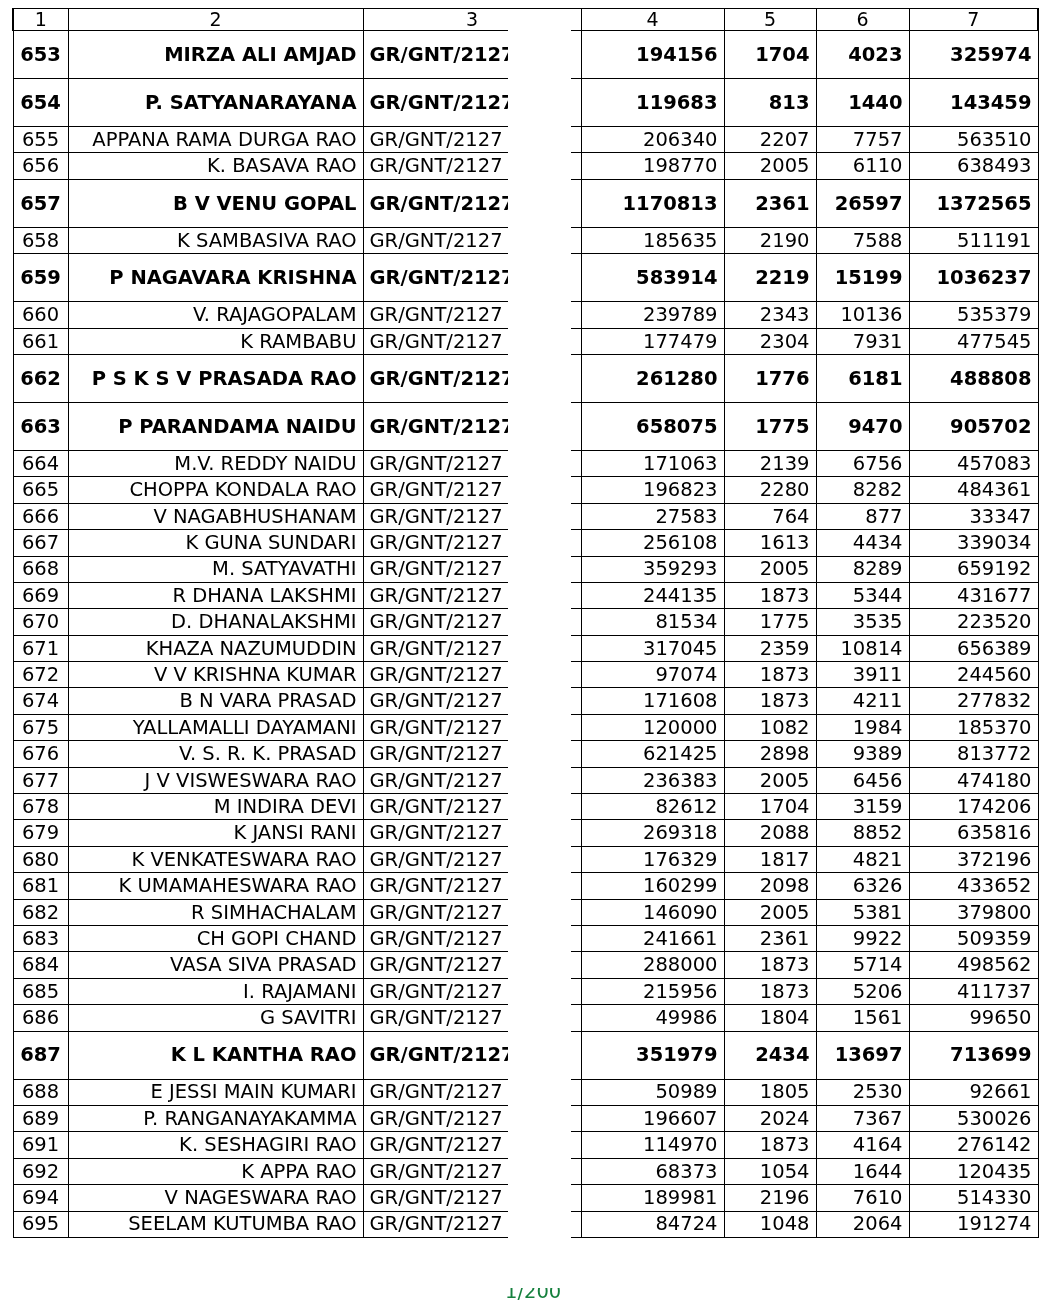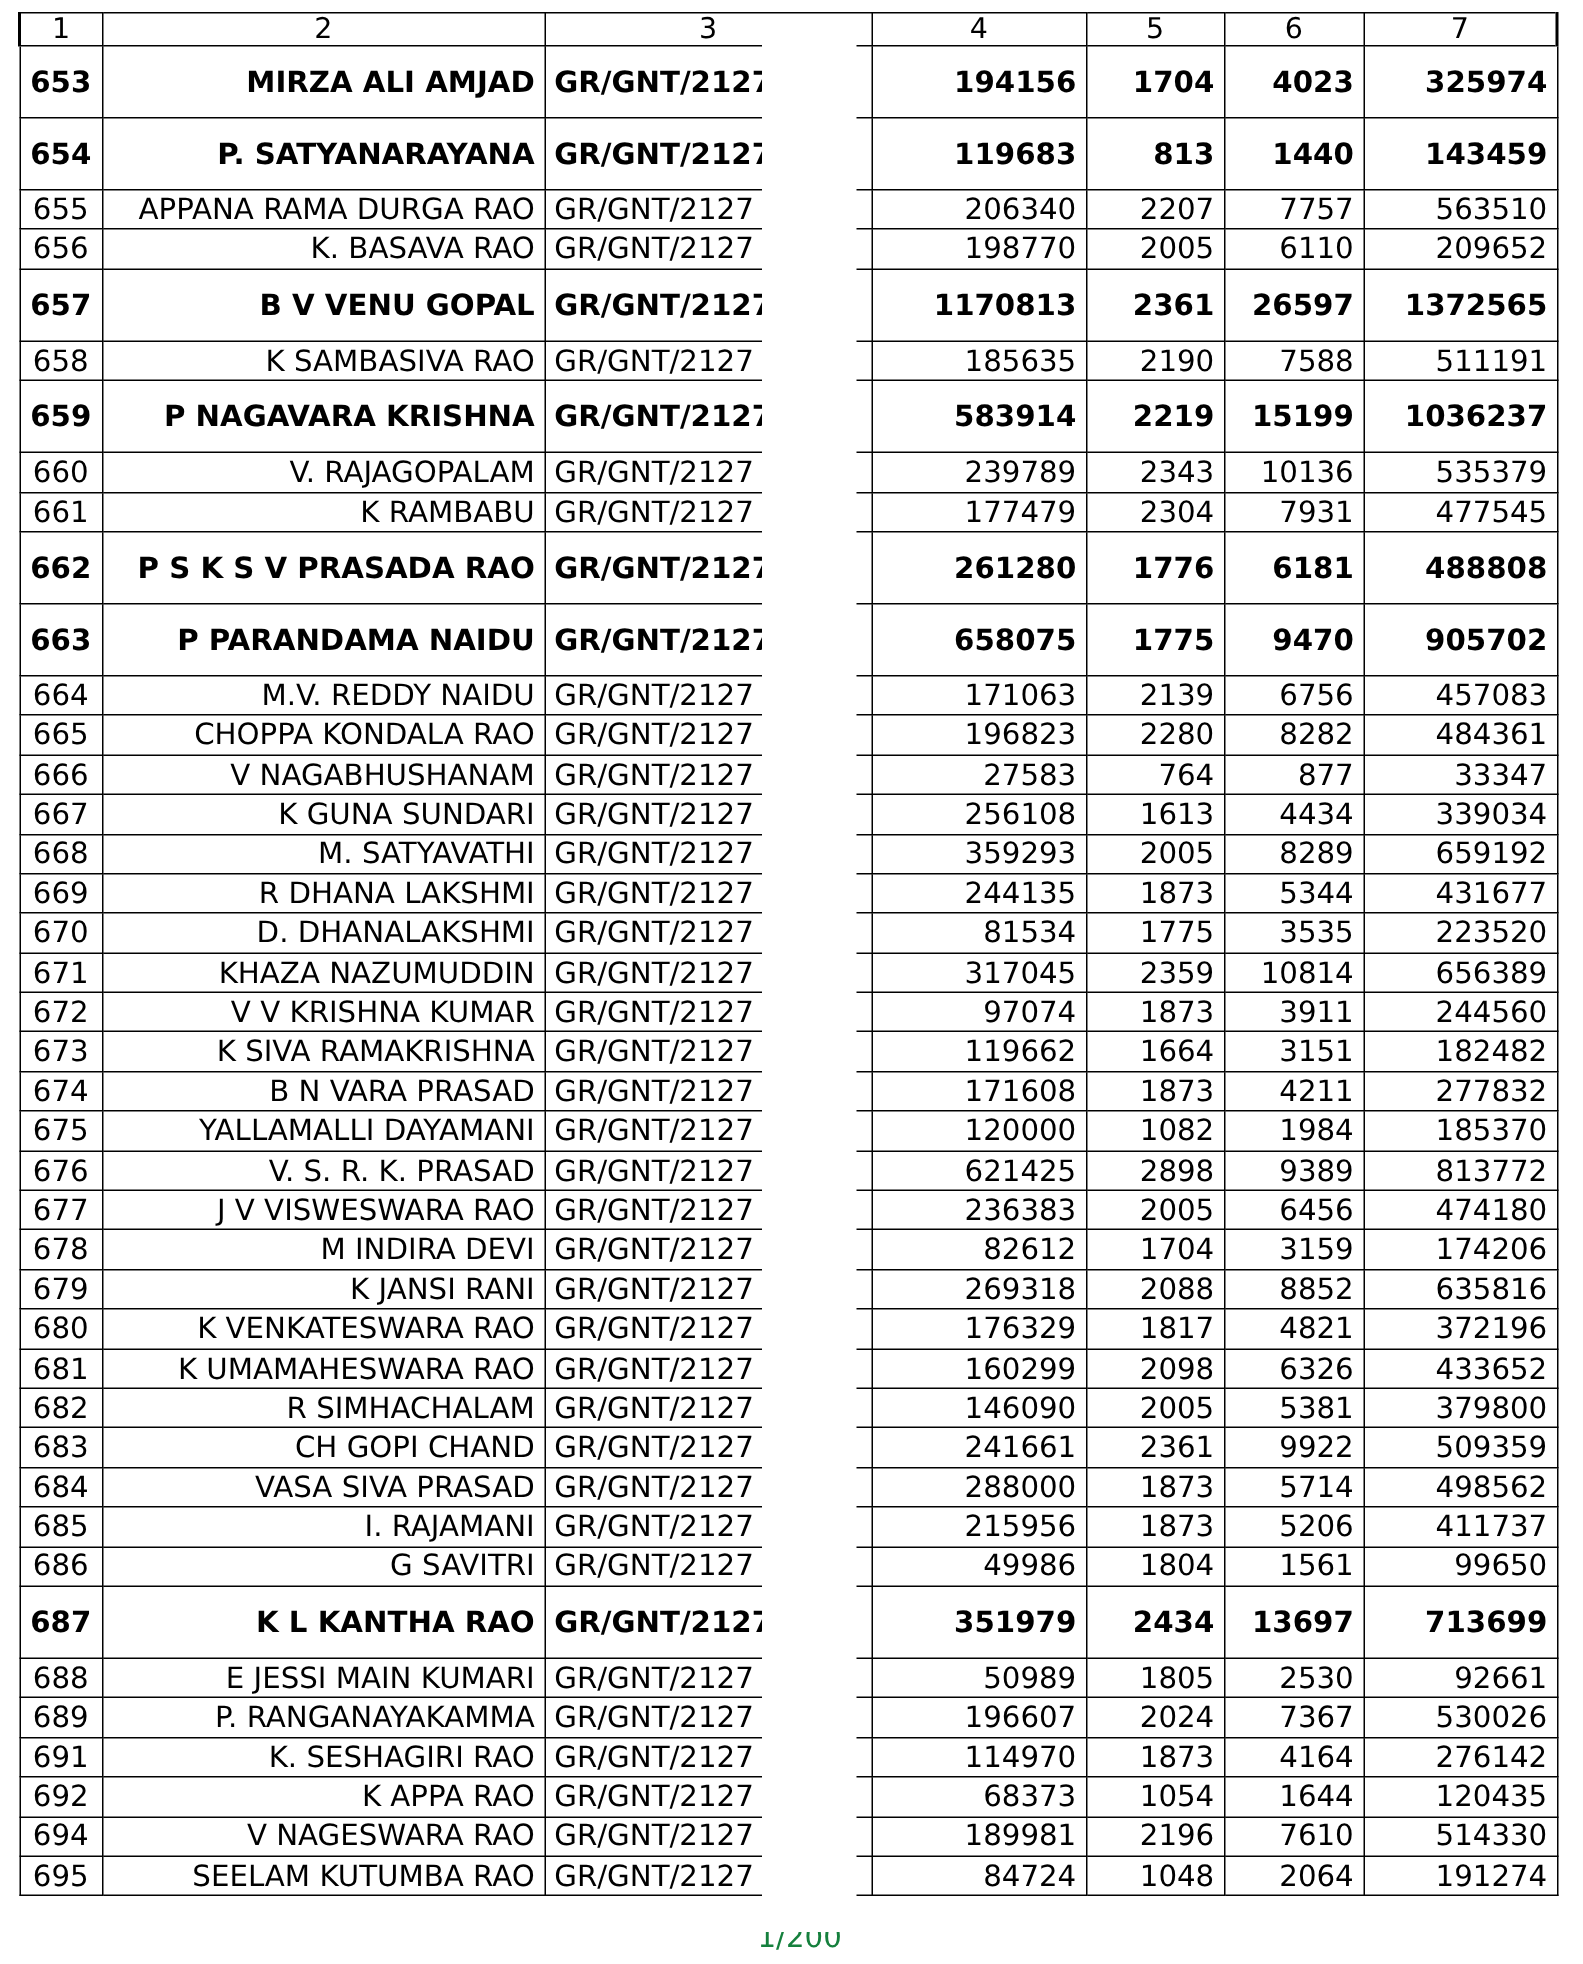--- a/index.html
+++ b/index.html
@@ -140,21 +140,21 @@
           <td class="c6">7757</td>
           <td class="c7">563510</td>
         </tr>
         <tr class="r-short">
           <td class="c1">656</td>
           <td class="c2">K. BASAVA RAO</td>
           <td class="c3">GR/GNT/2127</td>
           <td class="c4">198770</td>
           <td class="c5">2005</td>
           <td class="c6">6110</td>
-          <td class="c7">209652</td>
+          <td class="c7">638493</td>
         </tr>
         <tr class="r-tall">
           <td class="c1">657</td>
           <td class="c2">B V VENU GOPAL</td>
           <td class="c3">GR/GNT/2127</td>
           <td class="c4">1170813</td>
           <td class="c5">2361</td>
           <td class="c6">26597</td>
           <td class="c7">1372565</td>
         </tr>
@@ -287,29 +287,20 @@
         <tr class="r-short">
           <td class="c1">672</td>
           <td class="c2">V V KRISHNA KUMAR</td>
           <td class="c3">GR/GNT/2127</td>
           <td class="c4">97074</td>
           <td class="c5">1873</td>
           <td class="c6">3911</td>
           <td class="c7">244560</td>
         </tr>
         <tr class="r-short">
-          <td class="c1">673</td>
-          <td class="c2">K SIVA RAMAKRISHNA</td>
-          <td class="c3">GR/GNT/2127</td>
-          <td class="c4">119662</td>
-          <td class="c5">1664</td>
-          <td class="c6">3151</td>
-          <td class="c7">182482</td>
-        </tr>
-        <tr class="r-short">
           <td class="c1">674</td>
           <td class="c2">B N VARA PRASAD</td>
           <td class="c3">GR/GNT/2127</td>
           <td class="c4">171608</td>
           <td class="c5">1873</td>
           <td class="c6">4211</td>
           <td class="c7">277832</td>
         </tr>
         <tr class="r-short">
           <td class="c1">675</td>

